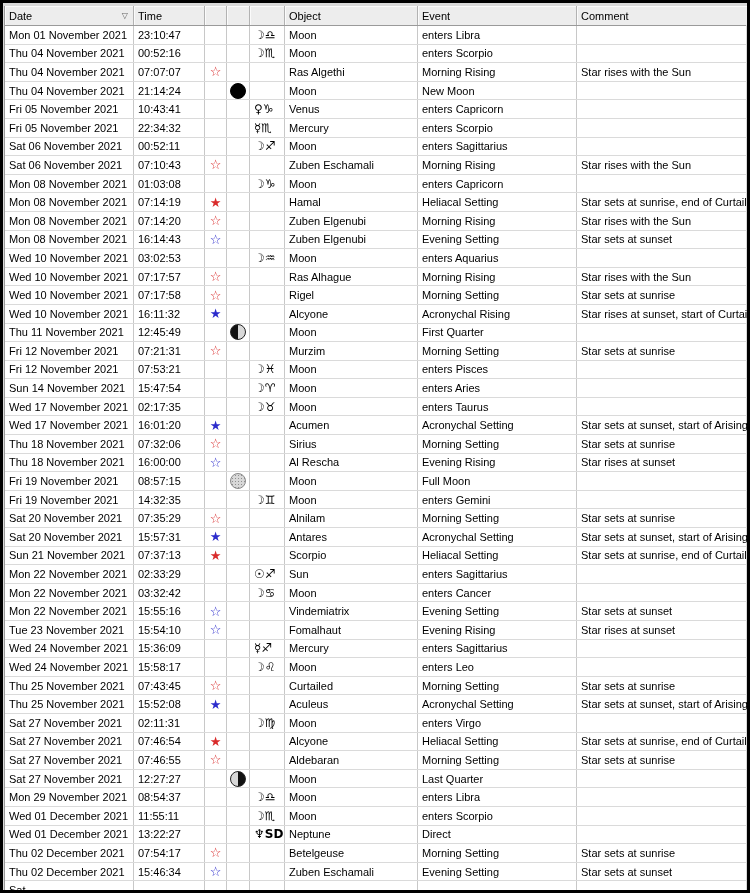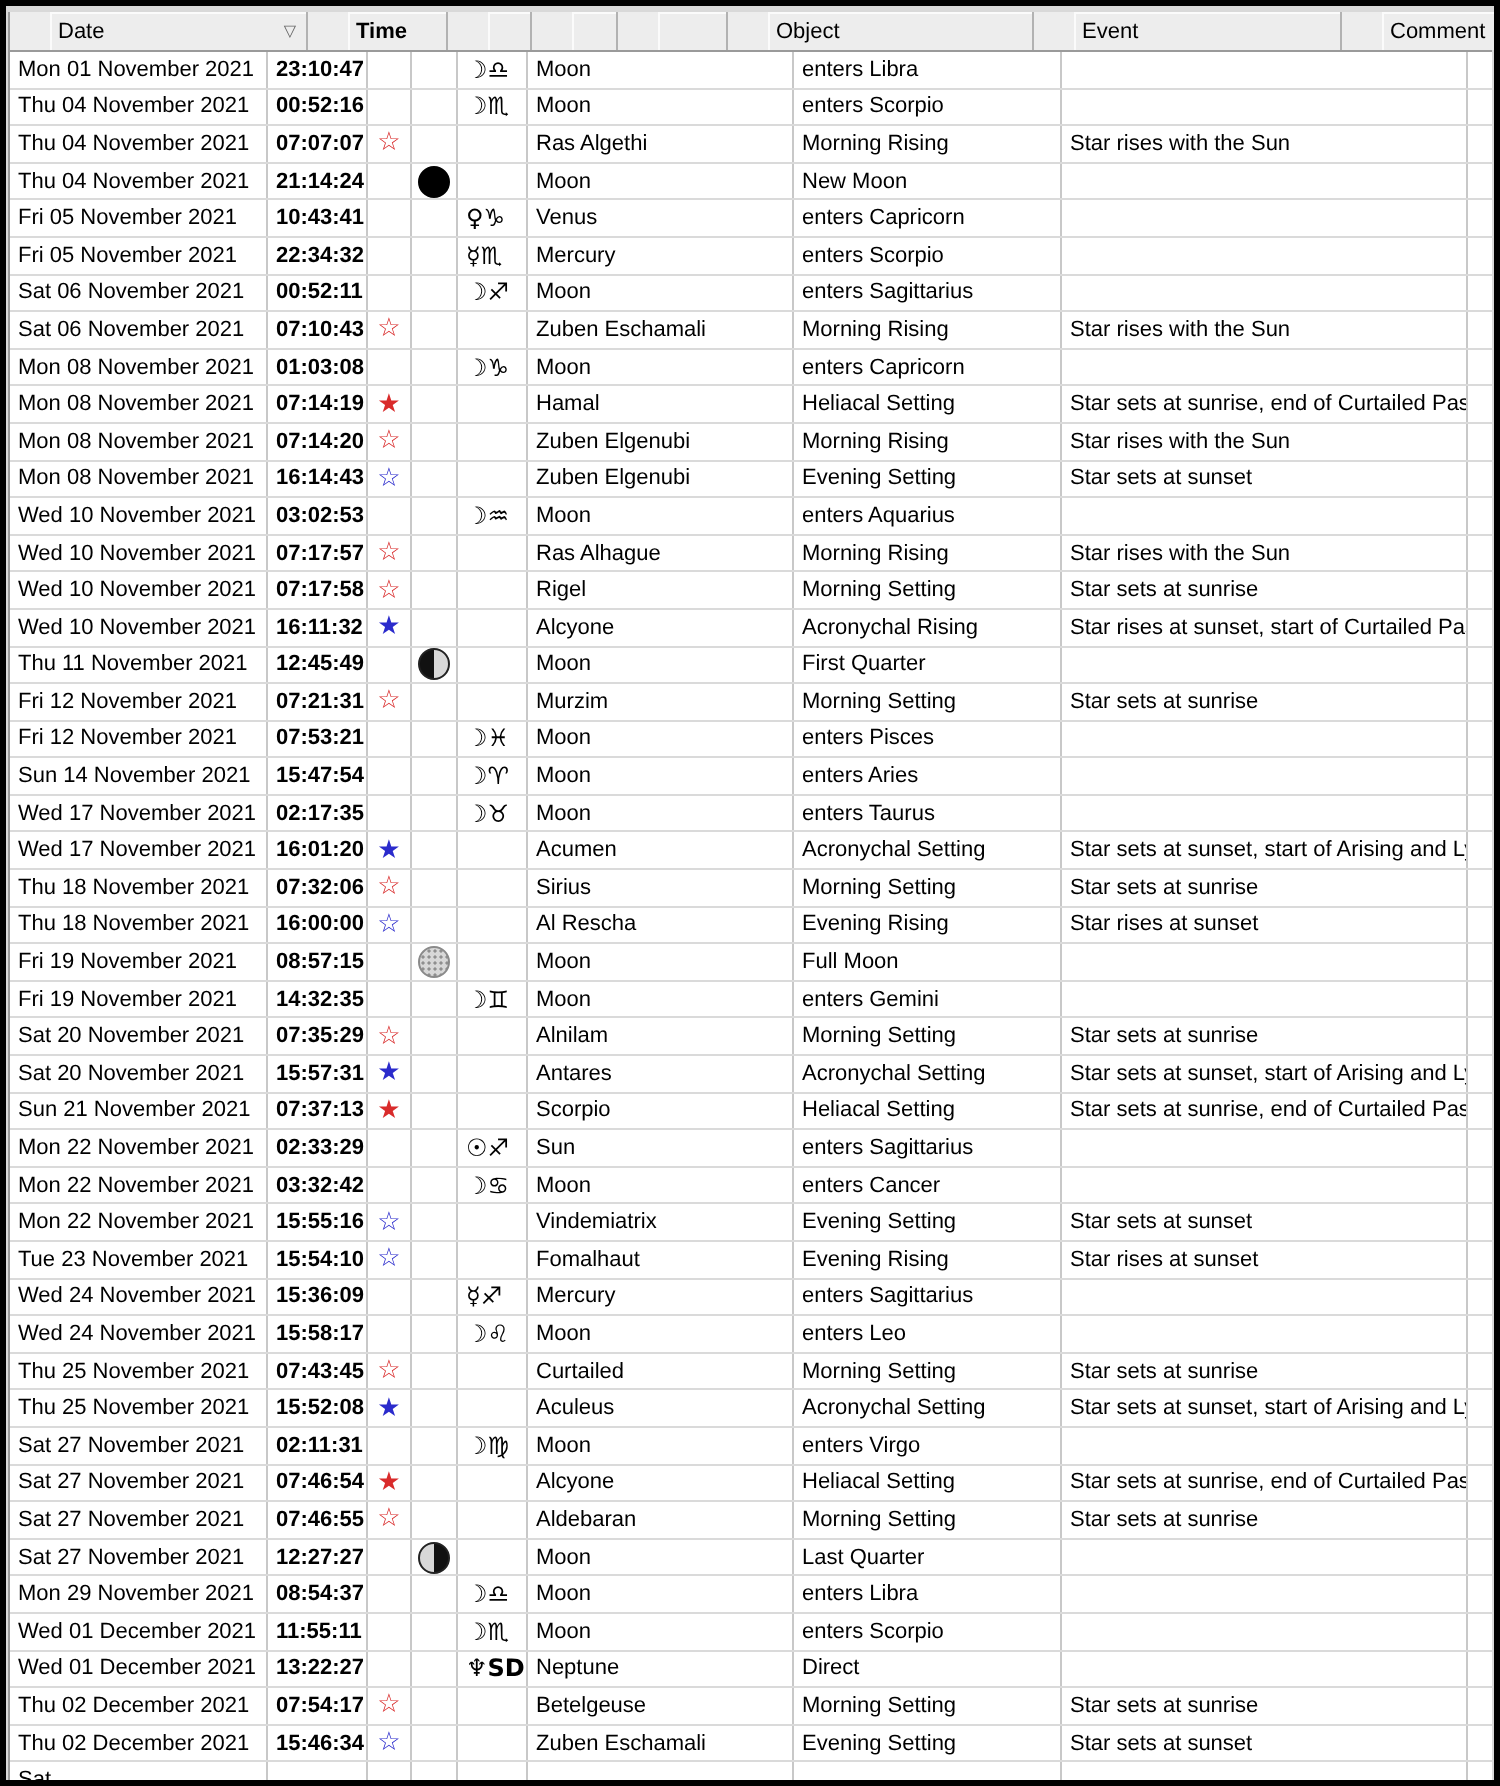--- a/index.html
+++ b/index.html
@@ -4,28 +4,28 @@
 <style>
   html,body{margin:0;padding:0;background:#ffffff;}
   .window{position:relative;width:750px;height:893px;background:#000;overflow:hidden;}
   .inner{position:absolute;left:3px;top:3px;width:744px;height:887px;background:#d9d9d9;overflow:hidden;}
   .grid{position:absolute;left:1px;top:3px;width:741px;background:#fff;border-left:1px solid #9a9a9a;}
   .hdr{display:flex;height:19px;background:#ededed;border-bottom:1px solid #9a9a9a;}
   .row{display:flex;height:18.6px;border-bottom:1px solid #dadada;background:#fff;box-sizing:border-box;}
   .c{box-sizing:border-box;border-right:1px solid #c8c8c8;display:flex;align-items:center;
      padding-left:4px;font-family:"Liberation Sans",sans-serif;font-size:11px;color:#000;
      white-space:nowrap;overflow:hidden;flex:none;}
-  .hdr .c{background:#ededed;border-right:1px solid #b2b2b2;box-shadow:inset 1px 1px 0 #fbfbfb;margin-left:20px;}
+  .hdr .c{background:#ededed;border-right:1px solid #b2b2b2;box-shadow:inset 1px 1px 0 #fbfbfb;}
   .c-date{width:129px;}
-  .c-time{width:50px;font-weight:bold;}
+  .c-time{width:71px;}
   .c-star{width:22px;padding-left:0;justify-content:center;}
   .c-phase{width:23px;padding-left:0;justify-content:center;}
   .c-sym{width:35px;font-family:"DejaVu Sans",sans-serif;font-weight:bold;font-size:12px;letter-spacing:0;}
   .c-obj{width:133px;}
-  .c-evt{width:134px;}
+  .c-evt{width:159px;}
   .c-com{width:203px;}
   .sort{margin-left:auto;margin-right:5px;font-family:"DejaVu Sans",sans-serif;font-size:8px;color:#666;}
   .star{font-family:"DejaVu Sans",sans-serif;font-size:13px;line-height:1;}
   .star.red-outline,.star.red-filled{color:var(--star-red,#d92b2b);}
   .star.blue-outline,.star.blue-filled{color:var(--star-blue,#2b2bcc);}
   .phase{display:block;width:14px;height:14px;border-radius:50%;}
   .phase.new{background:#000;border:1px solid #000;}
   .phase.first-quarter{background:linear-gradient(90deg,#111 0 50%,#d8d8d8 50% 100%);border:1px solid #222;}
   .phase.full{background-color:#d8d8d8;background-image:radial-gradient(#8f8f8f 0.7px,rgba(0,0,0,0) 0.9px);background-size:3px 3px;border:1px solid #8a8a8a;}
   .phase.last-quarter{background:linear-gradient(90deg,#d8d8d8 0 50%,#111 50% 100%);border:1px solid #222;}

